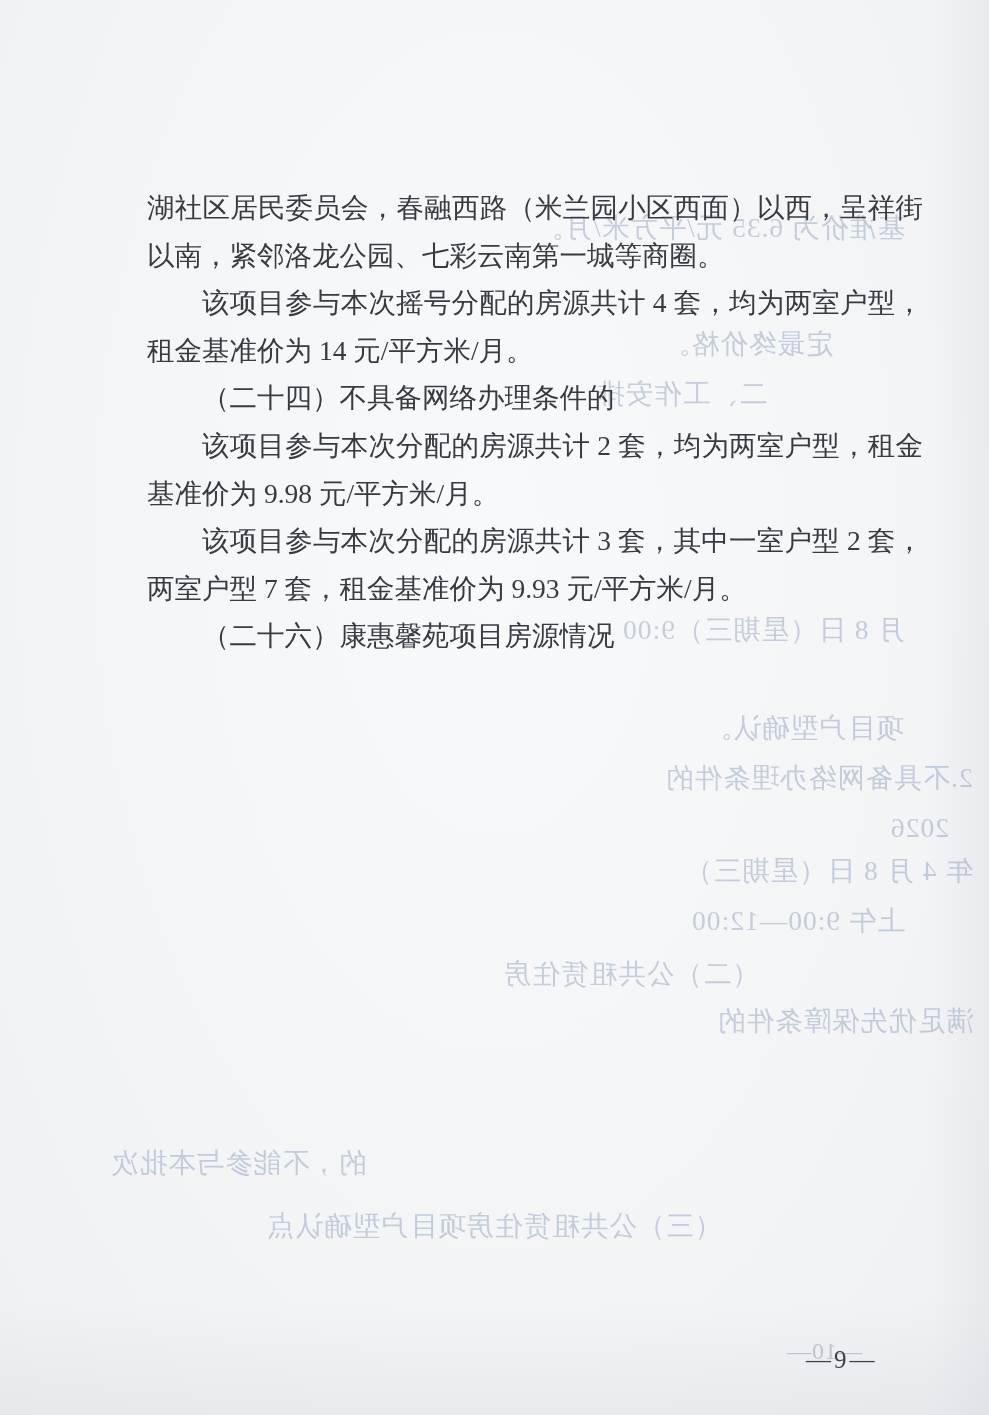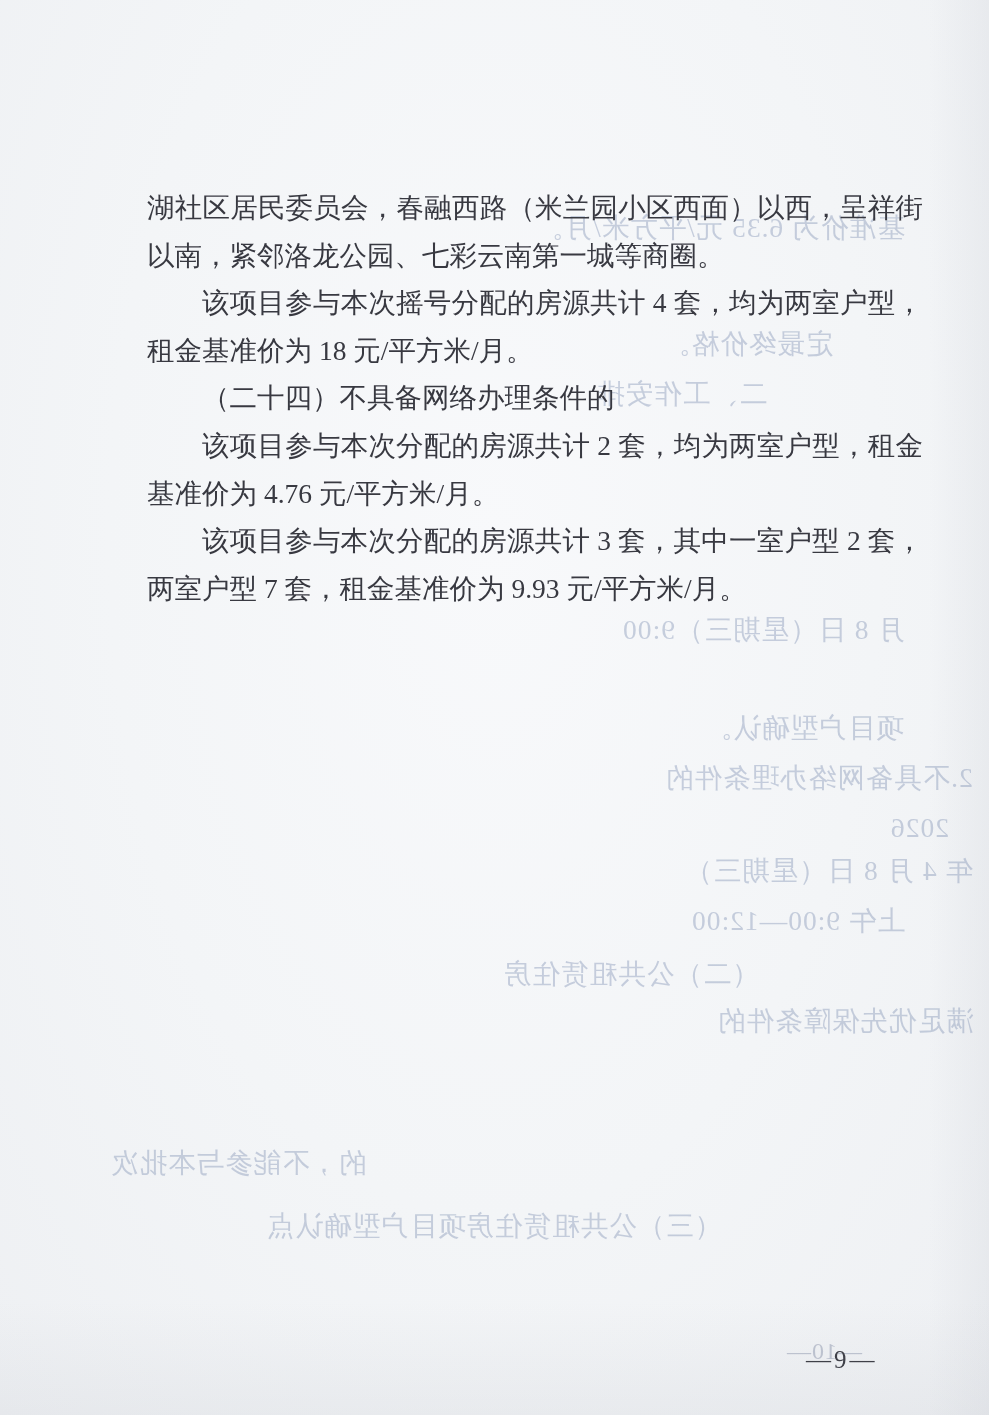--- a/index.html
+++ b/index.html
@@ -88,21 +88,22 @@
     <div class="bleed-line" style="right:84px;  top:903px;">上午 9:00—12:00</div>
     <div class="bleed-line" style="right:230px; top:956px;">（二）公共租赁住房</div>
     <div class="bleed-line" style="right:16px;  top:1003px;">满足优先保障条件的</div>
     <div class="bleed-line" style="left:110px;  top:1145px;">的，不能参与本批次</div>
     <div class="bleed-line" style="left:266px;  top:1208px;">（三）公共租赁住房项目户型确认点</div>
     <div class="bleed-line small" style="left:786px; top:1338px;">—10—</div>
   </div>
 
   <div class="doc-text">
     <p>湖社区居民委员会，春融西路（米兰园小区西面）以西，呈祥街以南，紧邻洛龙公园、七彩云南第一城等商圈。</p>
-    <p class="indent">该项目参与本次摇号分配的房源共计 4 套，均为两室户型，租金基准价为 18 元/平方米/月。</p>
+    <p class="indent">该项目参与本次摇号分配的房源共计 4 套，均为两室户型，租金基准价为 14 元/平方米/月。</p>
     <p class="indent">（二十四）不具备网络办理条件的</p>
-    <p class="indent">该项目参与本次分配的房源共计 2 套，均为两室户型，租金基准价为 4.76 元/平方米/月。</p>
+    <p class="indent">该项目参与本次分配的房源共计 2 套，均为两室户型，租金基准价为 9.98 元/平方米/月。</p>
     <p class="indent">该项目参与本次分配的房源共计 3 套，其中一室户型 2 套，两室户型 7 套，租金基准价为 9.93 元/平方米/月。</p>
+    <p class="indent">（二十六）康惠馨苑项目房源情况</p>
   </div>
 
   <div class="page-number">—9—</div>
 
 </div>
 
 </body></html>

